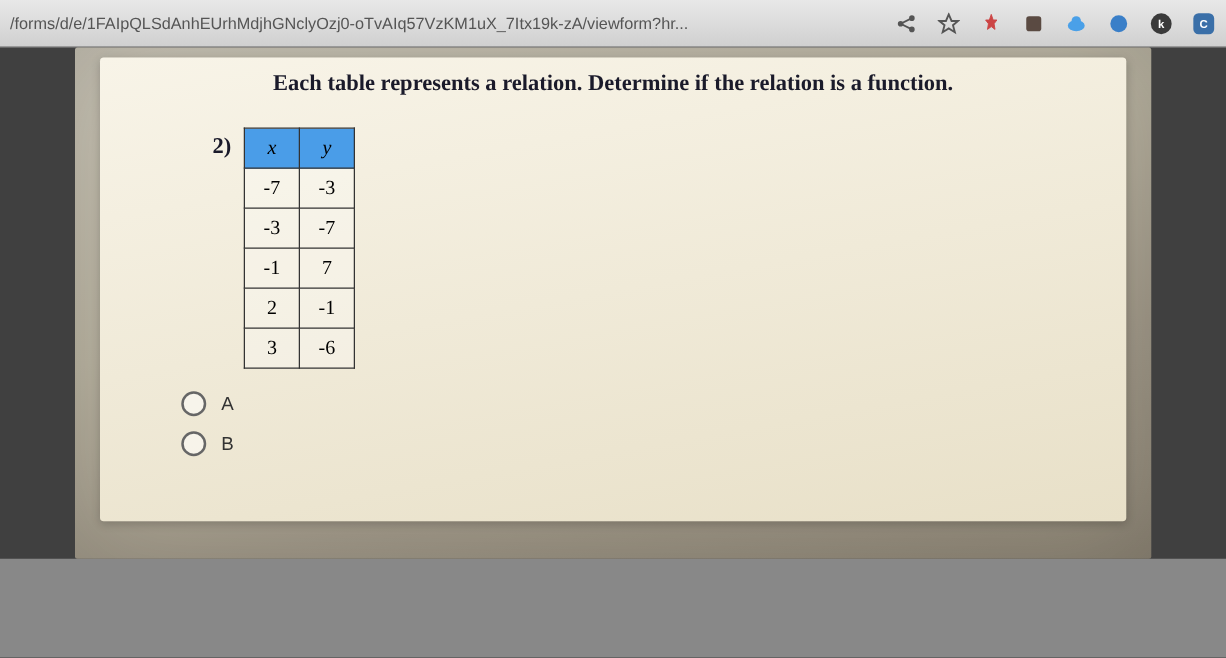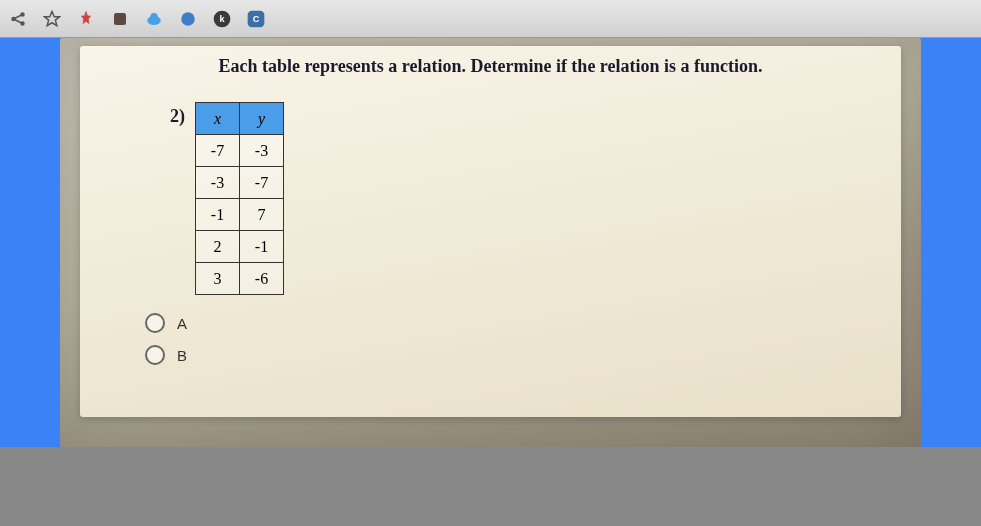--- a/index.html
+++ b/index.html
@@ -3,21 +3,21 @@
   <meta charset="utf-8">
   <style>
     * { margin: 0; padding: 0; box-sizing: border-box; }
     body { font-family: Arial, sans-serif; background: #888; width: 981px; height: 526px; overflow: hidden; position: relative; }
     
     .browser-bar { height: 38px; background: linear-gradient(#e8e8e8, #d0d0d0); display: flex; align-items: center; padding: 0 8px; gap: 8px; border-bottom: 1px solid #999; }
     .url-text { flex: 1; color: #555; font-size: 13px; white-space: nowrap; overflow: hidden; }
     .bar-icons { display: flex; gap: 14px; align-items: center; }
     .bar-icon { width: 20px; height: 20px; display: flex; align-items: center; justify-content: center; }
     
-    .viewport { position: relative; background: #3b82f6; height: 409px; padding: 0 60px; }
+    .viewport { position: relative; background: #404040; height: 409px; padding: 0 60px; }
     .photo-frame { background: linear-gradient(165deg, #c8c3b5 0%, #b8b2a0 40%, #a09888 70%, #8d8575 100%); height: 100%; width: 100%; padding: 8px 20px 30px 20px; position: relative; border-radius: 2px; box-shadow: inset 0 0 80px rgba(0,0,0,0.15); }
     .paper { background: linear-gradient(170deg, #f8f4e8 0%, #f0ead8 50%, #e8e0c8 100%); height: 100%; padding: 10px 30px 20px 30px; border-radius: 3px; box-shadow: 0 2px 8px rgba(0,0,0,0.2); position: relative; }
     
     .question-title { font-size: 18px; font-weight: bold; color: #1a1a2a; text-align: center; margin-bottom: 25px; font-family: Georgia, serif; }
     
     .table-section { display: flex; align-items: flex-start; gap: 10px; margin-left: 60px; margin-bottom: 18px; }
     .q-number { font-size: 18px; font-weight: bold; color: #1a1a2a; font-family: Georgia, serif; padding-top: 4px; }
     
     .data-table { border-collapse: collapse; }
     .data-table th, .data-table td { border: 1.5px solid #333; width: 44px; height: 32px; text-align: center; font-size: 16px; font-family: Georgia, serif; }
@@ -28,20 +28,21 @@
     
     .radio-options { margin-left: 35px; }
     .radio-row { display: flex; align-items: center; gap: 12px; margin-bottom: 12px; cursor: pointer; }
     .radio-circle { width: 20px; height: 20px; border: 2px solid #666; border-radius: 50%; background: rgba(255,255,255,0.5); }
     .radio-label { font-size: 15px; color: #333; }
   </style>
 </head>
 <body>
 
 <div class="browser-bar">
+  <span class="url-text">/forms/d/e/1FAIpQLSdAnhEUrhMdjhGNclyOzj0-oTvAIq57VzKM1uX_7Itx19k-zA/viewform?hr...</span>
   <div class="bar-icons">
     <span class="bar-icon">
         <svg viewBox="0 0 24 24" width="18" height="18" fill="none" stroke="#555" stroke-width="2">
           <path d="M6 12l12-6M6 12l12 6M18 6v0M18 18v0M6 12v0"></path>
           <circle cx="6" cy="12" r="2" fill="#555"></circle>
           <circle cx="18" cy="6" r="2" fill="#555"></circle>
           <circle cx="18" cy="18" r="2" fill="#555"></circle>
         </svg>
       </span>
     <span class="bar-icon">

